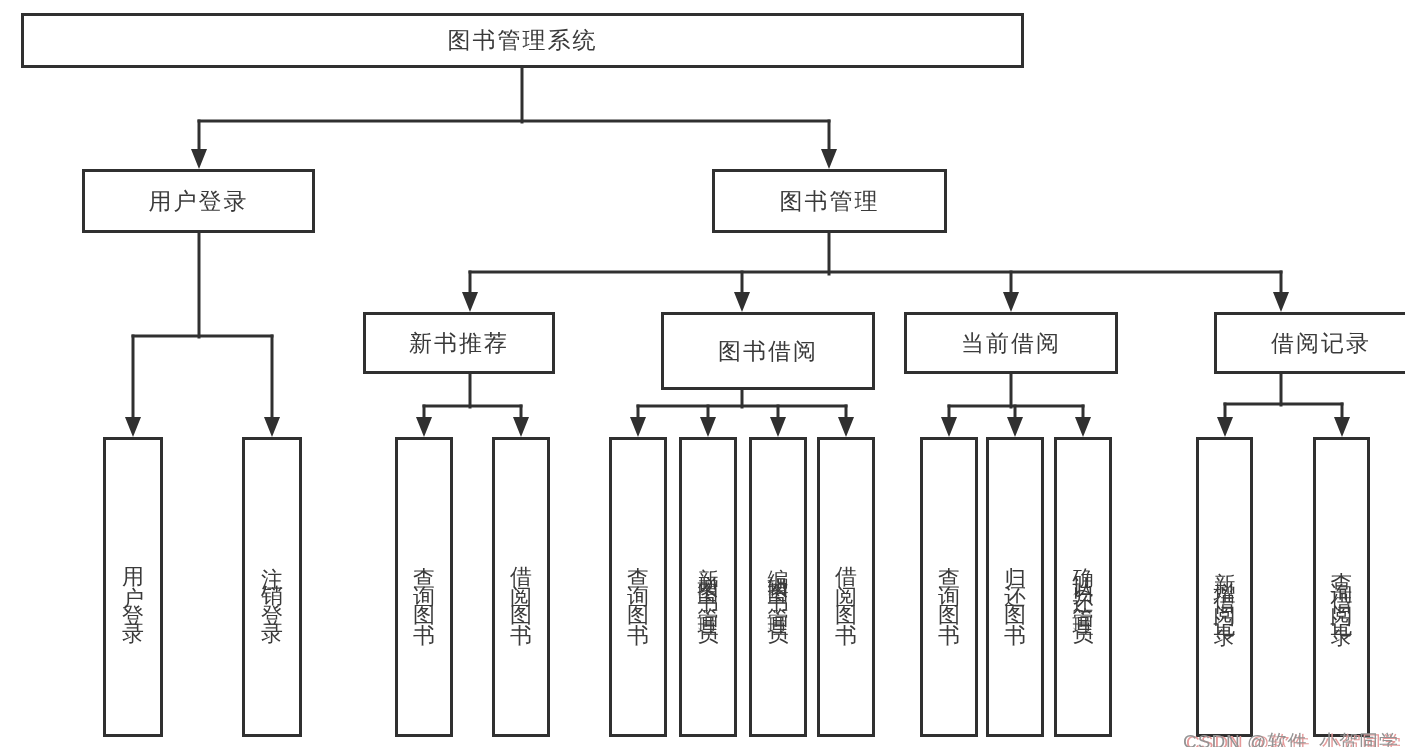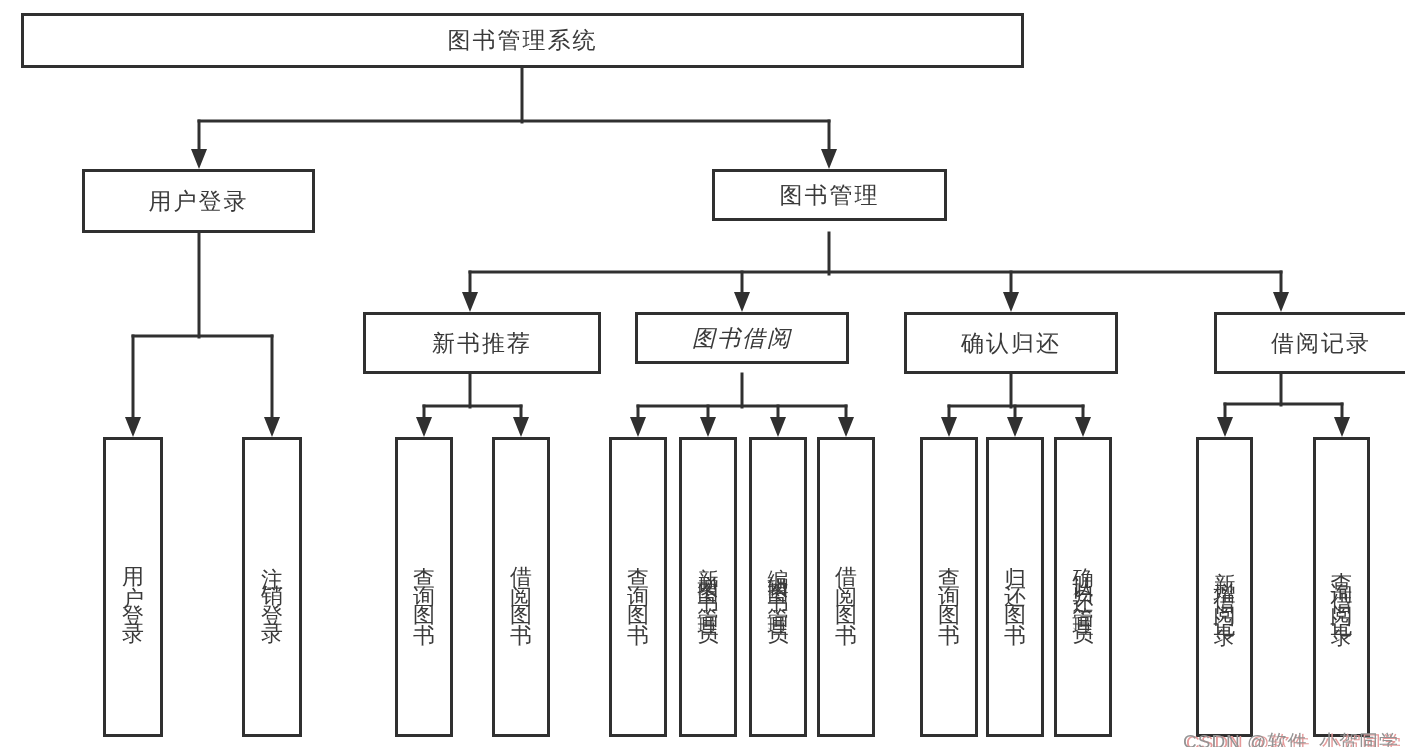--- a/index.html
+++ b/index.html
@@ -109,25 +109,25 @@
       <polygon points="1075,417 1091,417 1083,437" fill="#303030"></polygon>
       <line x1="1225" y1="404" x2="1225" y2="423" stroke="#303030" stroke-width="3" stroke-linecap="square"></line>
       <polygon points="1217,417 1233,417 1225,437" fill="#303030"></polygon>
       <line x1="1342" y1="404" x2="1342" y2="423" stroke="#303030" stroke-width="3" stroke-linecap="square"></line>
       <polygon points="1334,417 1350,417 1342,437" fill="#303030"></polygon>
     </svg>
 
   <div class="node rootnode" style="left:21px;top:13px;width:1003px;height:55px;">图书管理系统</div>
 
   <div class="node hnode" style="left:82px;top:169px;width:233px;height:64px;">用户登录</div>
-  <div class="node hnode" style="left:712px;top:169px;width:235px;height:52px;">图书管理</div>
+  <div class="node hnode" style="left:712px;top:169px;width:235px;height:64px;">图书管理</div>
 
-  <div class="node hnode" style="left:363px;top:312px;width:238px;height:62px;">新书推荐</div>
-  <div class="node hnode" style="left:635px;top:312px;width:214px;height:52px;font-style:italic;">图书借阅</div>
-  <div class="node hnode" style="left:904px;top:312px;width:214px;height:62px;">确认归还</div>
+  <div class="node hnode" style="left:363px;top:312px;width:192px;height:62px;">新书推荐</div>
+  <div class="node hnode" style="left:661px;top:312px;width:214px;height:78px;">图书借阅</div>
+  <div class="node hnode" style="left:904px;top:312px;width:214px;height:62px;">当前借阅</div>
   <div class="node hnode" style="left:1174px;top:312px;width:214px;height:62px;margin-left:40px;">借阅记录</div>
 
   <div class="node leaf loose" style="left:103px;top:437px;width:60px;height:300px;">用户登录</div>
   <div class="node leaf loose" style="left:242px;top:437px;width:60px;height:300px;">注销登录</div>
 
   <div class="node leaf loose" style="left:395px;top:437px;width:58px;height:300px;">查询图书</div>
   <div class="node leaf loose" style="left:492px;top:437px;width:58px;height:300px;">借阅图书</div>
 
   <div class="node leaf loose" style="left:609px;top:437px;width:58px;height:300px;">查询图书</div>
   <div class="node leaf tight" style="left:679px;top:437px;width:58px;height:300px;">新增图书（管理员）</div>

